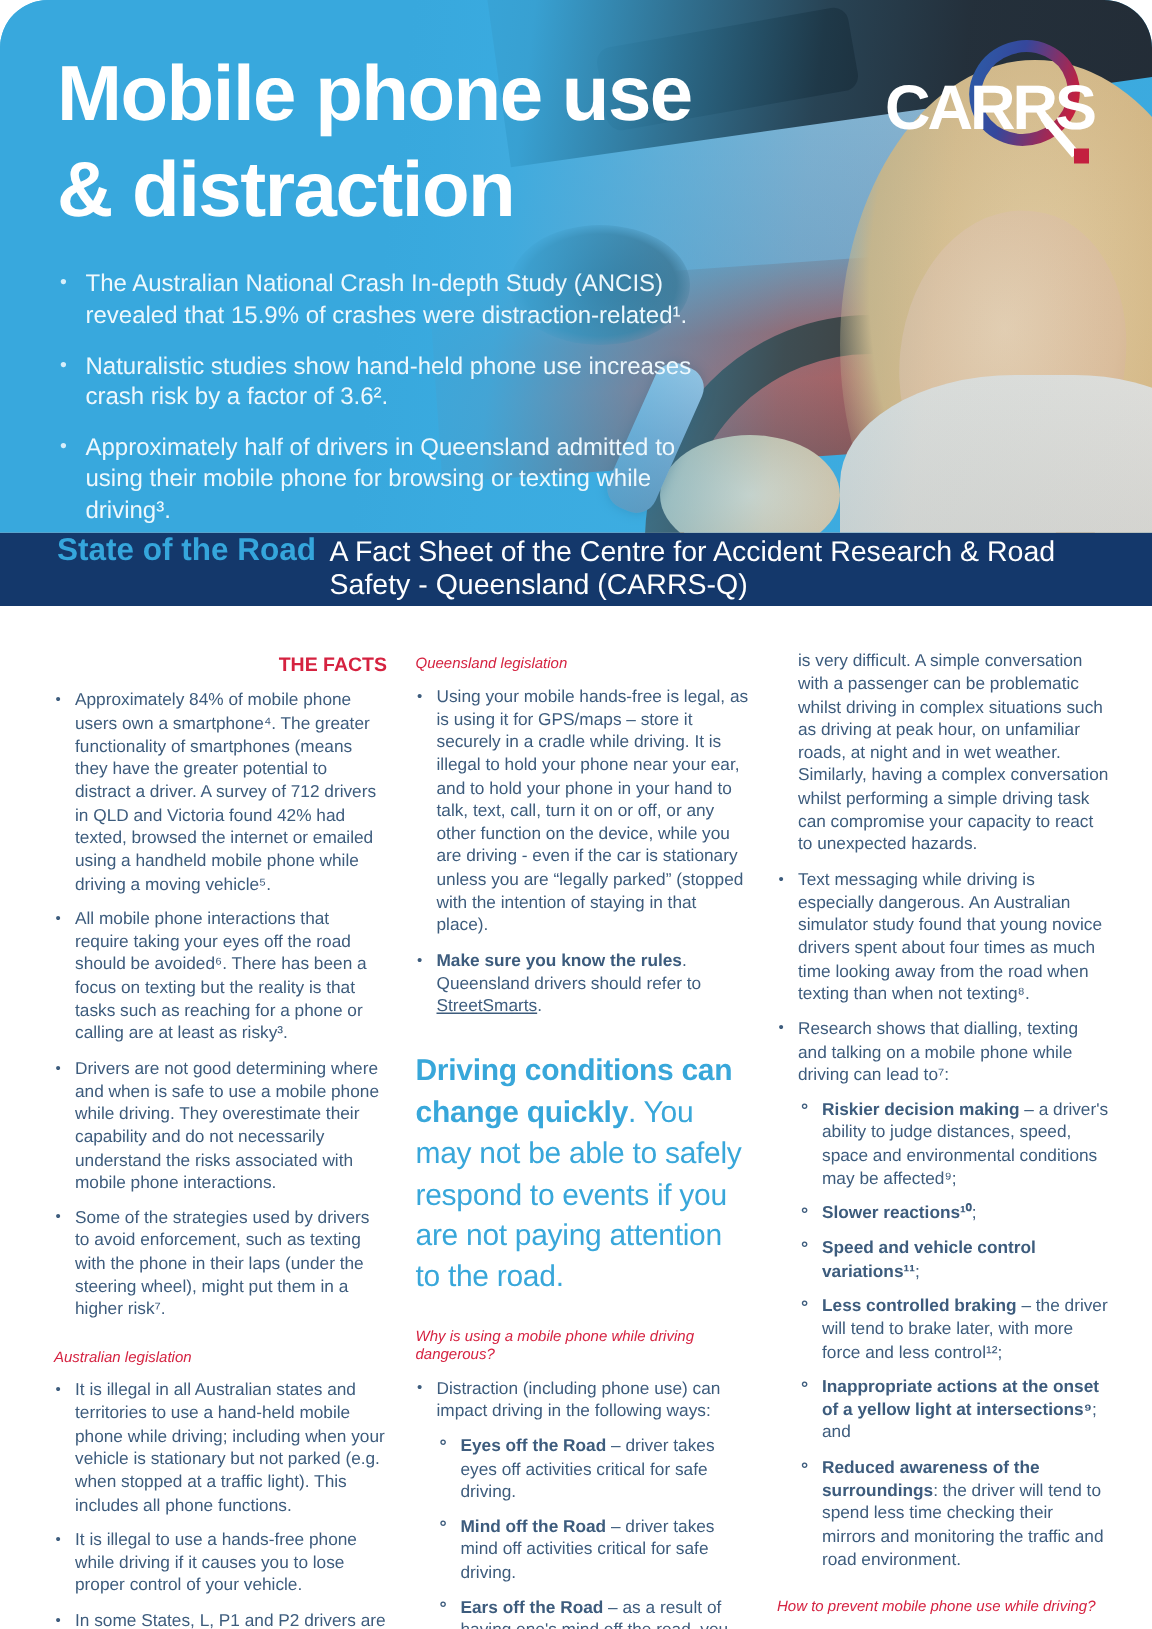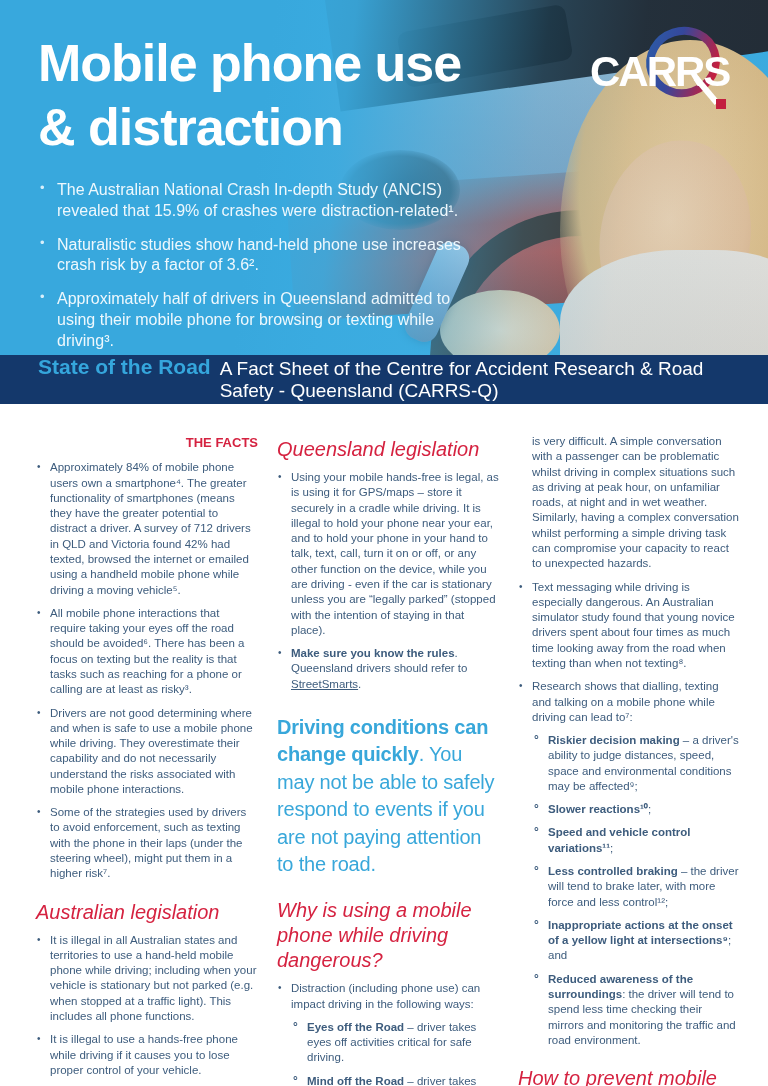--- a/index.html
+++ b/index.html
@@ -1,18 +1,18 @@
 <!DOCTYPE html>
 <html><head>
 <meta charset="utf-8">
 <style>
   * { margin:0; padding:0; box-sizing:border-box; }
   html,body { width:768px; }
   body { font-family:"Liberation Sans", sans-serif; background:#ffffff; }
-  .page { position:relative; width:768px; height:1086px; overflow:hidden; background:#ffffff; }
+  .page { position:relative; width:768px; height:1086px; overflow:hidden; background:#ffffff;border-radius:32px; }
 
   
   .hero { position:relative; width:768px; height:355px; background:#3aa9de; overflow:hidden; }
   .ph { position:absolute; }
   .ph-window   { left:300px; top:60px; width:330px; height:220px; background:linear-gradient(180deg,#8fb3cd 0%,#7fa2c0 55%,#9db6c9 100%); }
   .ph-redcar   { left:290px; top:180px; width:340px; height:130px; background:linear-gradient(180deg,#7e8ba0 0%,#a45a5a 35%,#b5544e 60%,#8e4a46 100%); transform:rotate(-4deg); }
   .ph-waver    { left:340px; top:150px; width:120px; height:80px; background:radial-gradient(ellipse at 50% 50%, #2c3642 0%, #45505c 60%, transparent 75%); border-radius:50%; }
   .ph-roof     { left:330px; top:-40px; width:460px; height:120px; background:#20242c; transform:rotate(-8deg); }
   .ph-mirror   { left:400px; top:18px; width:170px; height:56px; background:#14161c; border-radius:10px; transform:rotate(-10deg); }
   .ph-wheel    { left:430px; top:210px; width:300px; height:300px; border:26px solid #3c3029; border-radius:50%; background:transparent; }
@@ -32,21 +32,21 @@
 
   
   .banner { width:768px; height:49px; background:#14386b; display:flex; align-items:flex-start; padding:0 20px 5px 38px; }
   .banner-title { color:#35a6dc; font-weight:bold; font-size:21px; white-space:nowrap; }
   .banner-subtitle { color:#ffffff; font-size:19px; margin-left:9px; padding-top:3px; }
 
   
   .content { display:flex; gap:19px; padding:30px 28px 24px 36px; color:#3d5c7d; }
   .col { flex:1; min-width:0; font-size:11.5px; line-height:1.33; }
   .red-caps { color:#d52240; font-size:13px; font-weight:bold; margin-bottom:9px;text-align:right; }
-  .red-italic { color:#d52240; font-size:20px; font-style:italic; font-weight:normal; line-height:1.25; margin:18px 0 8px 0; }
+  .red-italic { color:#d52240; font-size:10px; font-style:italic; font-weight:normal; line-height:1.25; margin:18px 0 8px 0; }
   .red-italic.first { margin-top:3px; }
   ul.blist, ul.sublist { list-style:none; }
   ul.blist > li { position:relative; padding-left:14px; margin-bottom:8px; }
   ul.blist > li::before { content:"•"; position:absolute; left:1px; top:0; font-size:10px; }
   ul.sublist { margin:0 0 0 14px; }
   ul.sublist > li { position:relative; padding-left:16px; margin-bottom:8px; }
   ul.sublist > li::before { content:"°"; position:absolute; left:2px; top:0px; font-size:12px; font-weight:bold; }
   strong { font-weight:bold; }
   .cont-para { padding-left:14px; margin-bottom:8px; }
   .big-blue { color:#38a7da; font-size:20px; line-height:1.37; margin:22px 0 20px 0; letter-spacing:-0.2px; }

